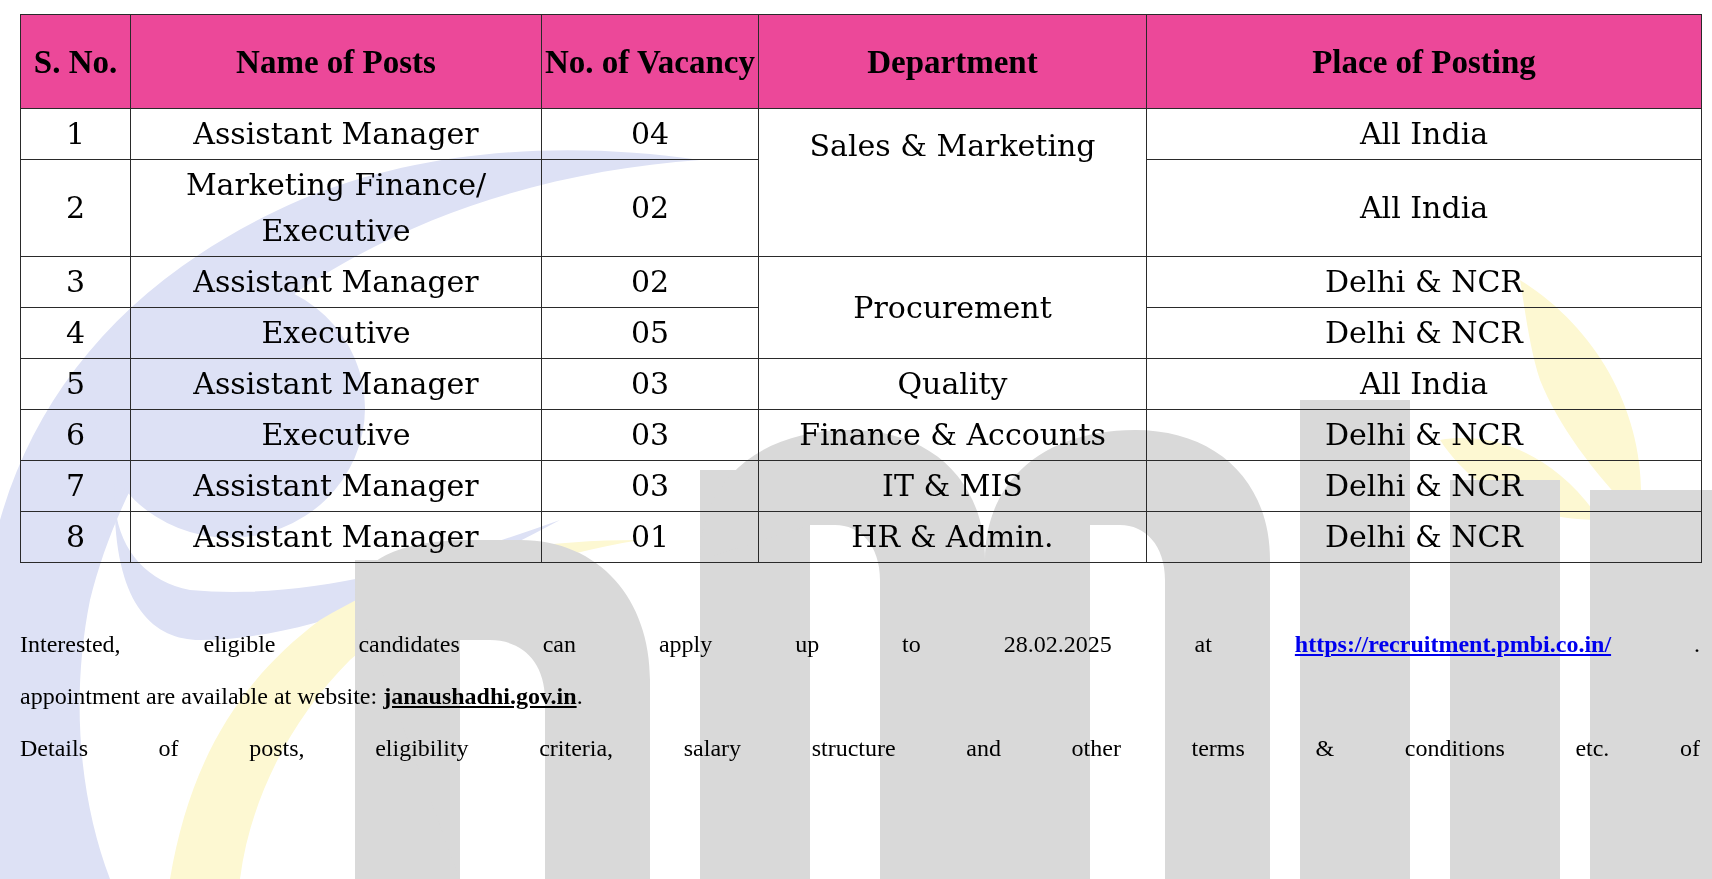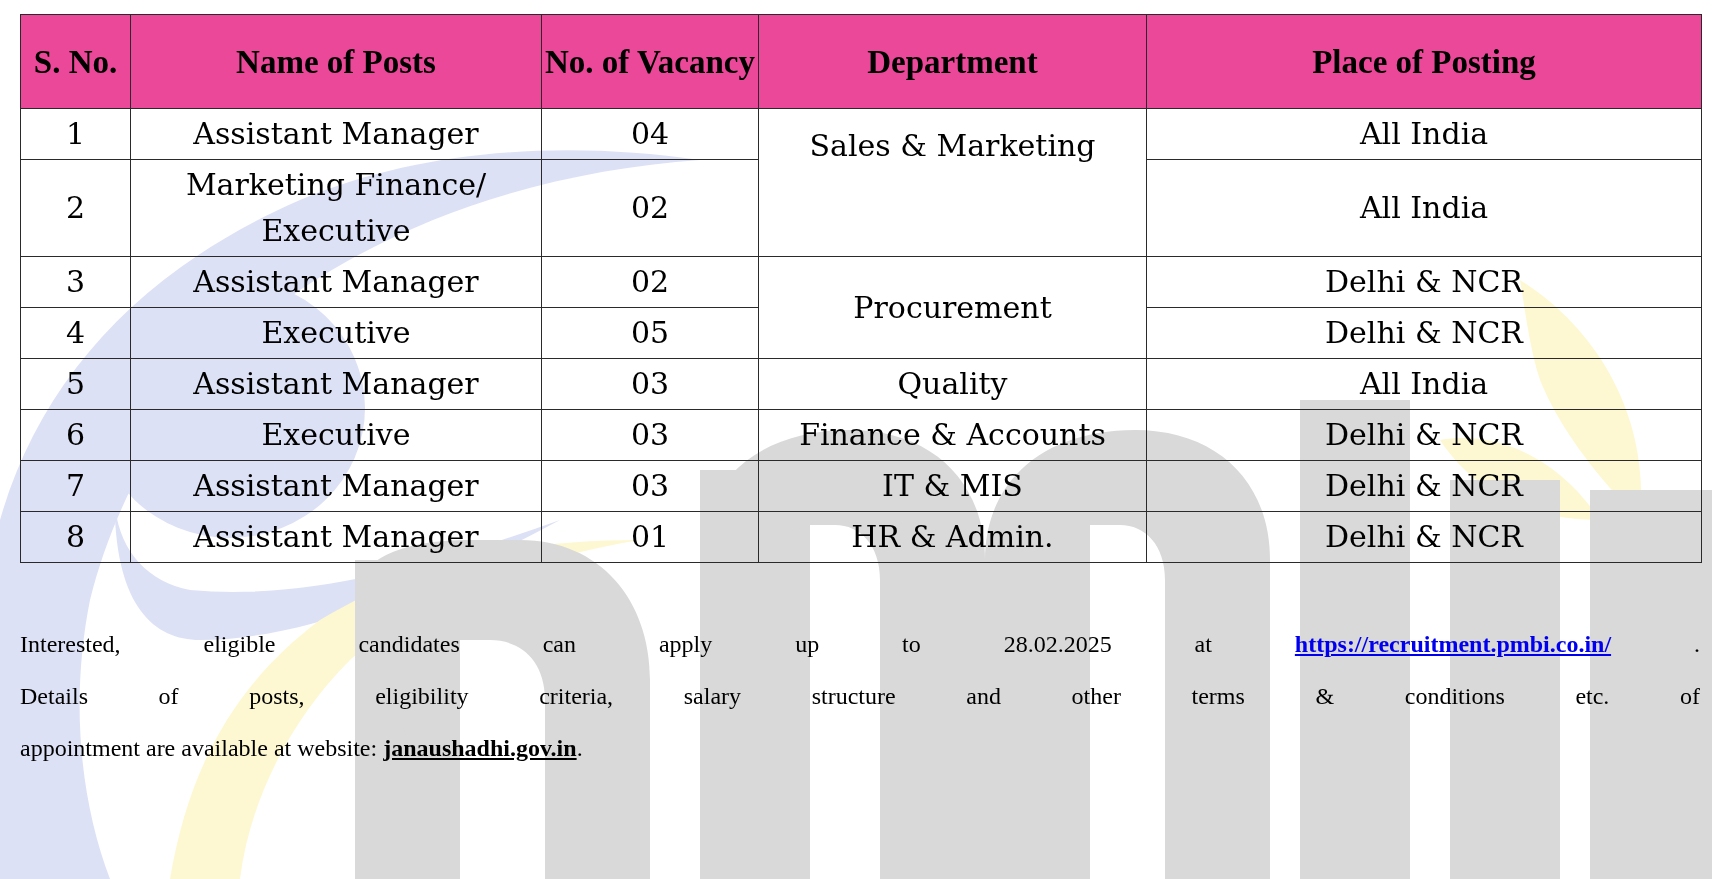--- a/index.html
+++ b/index.html
@@ -143,16 +143,16 @@
         <td>Assistant Manager</td>
         <td>01</td>
         <td>HR &amp; Admin.</td>
         <td>Delhi &amp; NCR</td>
       </tr>
     </tbody>
   </table>
 
   <div class="para">
     <span class="line"><span>Interested, eligible candidates can apply up to 28.02.2025 at</span> <a class="link-blue">https://recruitment.pmbi.co.in/</a> <span>.</span></span>
+    <span class="line last"><span>appointment are available at website:</span> <a class="link-black">janaushadhi.gov.in</a><span>.</span></span>
     <span class="line">Details of posts, eligibility criteria, salary structure and other terms &amp; conditions etc. of</span>
-    <span class="line last"><span>appointment are available at website:</span> <a class="link-black">janaushadhi.gov.in</a><span>.</span></span>
   </div>
 </div>
 
 </body></html>

